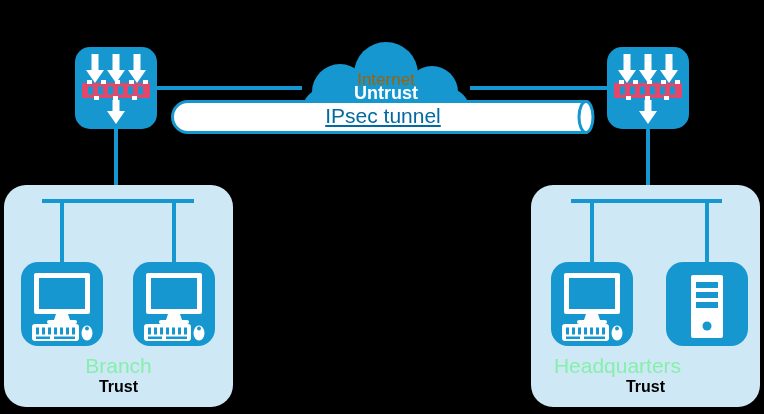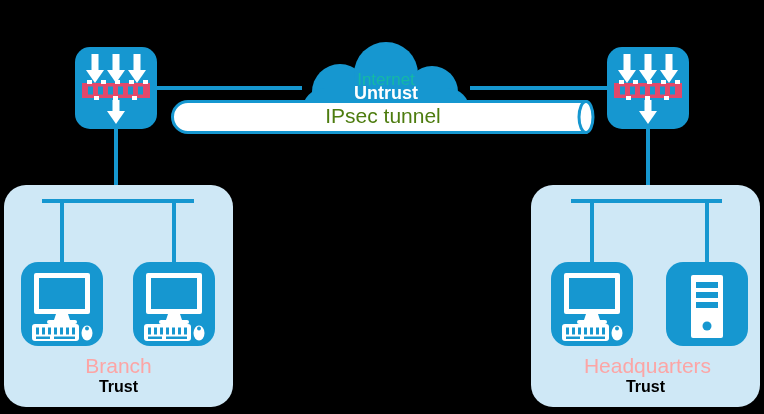--- a/index.html
+++ b/index.html
@@ -6,25 +6,25 @@
   #stage{
     position:relative;width:764px;height:414px;background:#000;overflow:hidden;
     font-family:"Liberation Sans", sans-serif;
   }
   .abs{position:absolute;}
   
   .link{position:absolute;background:#1697d0;}
   
   .site-box{position:absolute;top:185px;width:229px;height:222px;background:#cfe8f6;border-radius:22px;}
   
-  .site-name{position:absolute;top:354px;width:229px;text-align:center;font-size:21px;color:#fca5a5;}
+  .site-name{position:absolute;top:354px;width:229px;text-align:center;font-size:21px;color:#86efac;}
   .site-zone{position:absolute;top:378px;width:229px;text-align:center;font-size:16px;font-weight:bold;color:#000;}
   .cloud-zone{position:absolute;left:298px;top:51px;width:176px;text-align:center;font-size:18px;font-weight:bold;color:#fff;margin-top:32px;}
-  .cloud-net{position:absolute;left:298px;top:70px;width:176px;text-align:center;font-size:17px;color:#14b8a6;}
-  .tunnel-label{position:absolute;left:168px;top:104px;width:430px;text-align:center;font-size:21px;color:#4d7c0f;}
+  .cloud-net{position:absolute;left:298px;top:70px;width:176px;text-align:center;font-size:17px;color:#a16207;}
+  .tunnel-label{position:absolute;left:168px;top:104px;width:430px;text-align:center;font-size:21px;color:#0369a1;text-decoration:underline;}
 </style>
 </head>
 <body>
 
 <div id="stage">
 
   <div class="link" style="left:155px;top:86px;width:147px;height:4px;"></div>
   <div class="link" style="left:470px;top:86px;width:140px;height:4px;"></div>
   <div class="link" style="left:114px;top:127px;width:4px;height:75px;"></div>
   <div class="link" style="left:646px;top:127px;width:4px;height:75px;"></div>
@@ -201,16 +201,16 @@
     <rect x="0" y="0" width="82" height="84" rx="17" fill="#1697d0"></rect>
     <rect x="25" y="13" width="32" height="63" rx="2" fill="#fff"></rect>
     <g fill="#1697d0">
       <rect x="30" y="20" width="22" height="6"></rect>
       <rect x="30" y="30" width="22" height="6"></rect>
       <rect x="30" y="40" width="22" height="6"></rect>
       <circle cx="41" cy="64" r="4.5"></circle>
     </g>
   </svg>
 
-  <div class="site-name" style="left:533px;">Headquarters</div>
+  <div class="site-name" style="left:503px;">Headquarters</div>
   <div class="site-zone" style="left:531px;">Trust</div>
 
 </div>
 
 </body></html>

